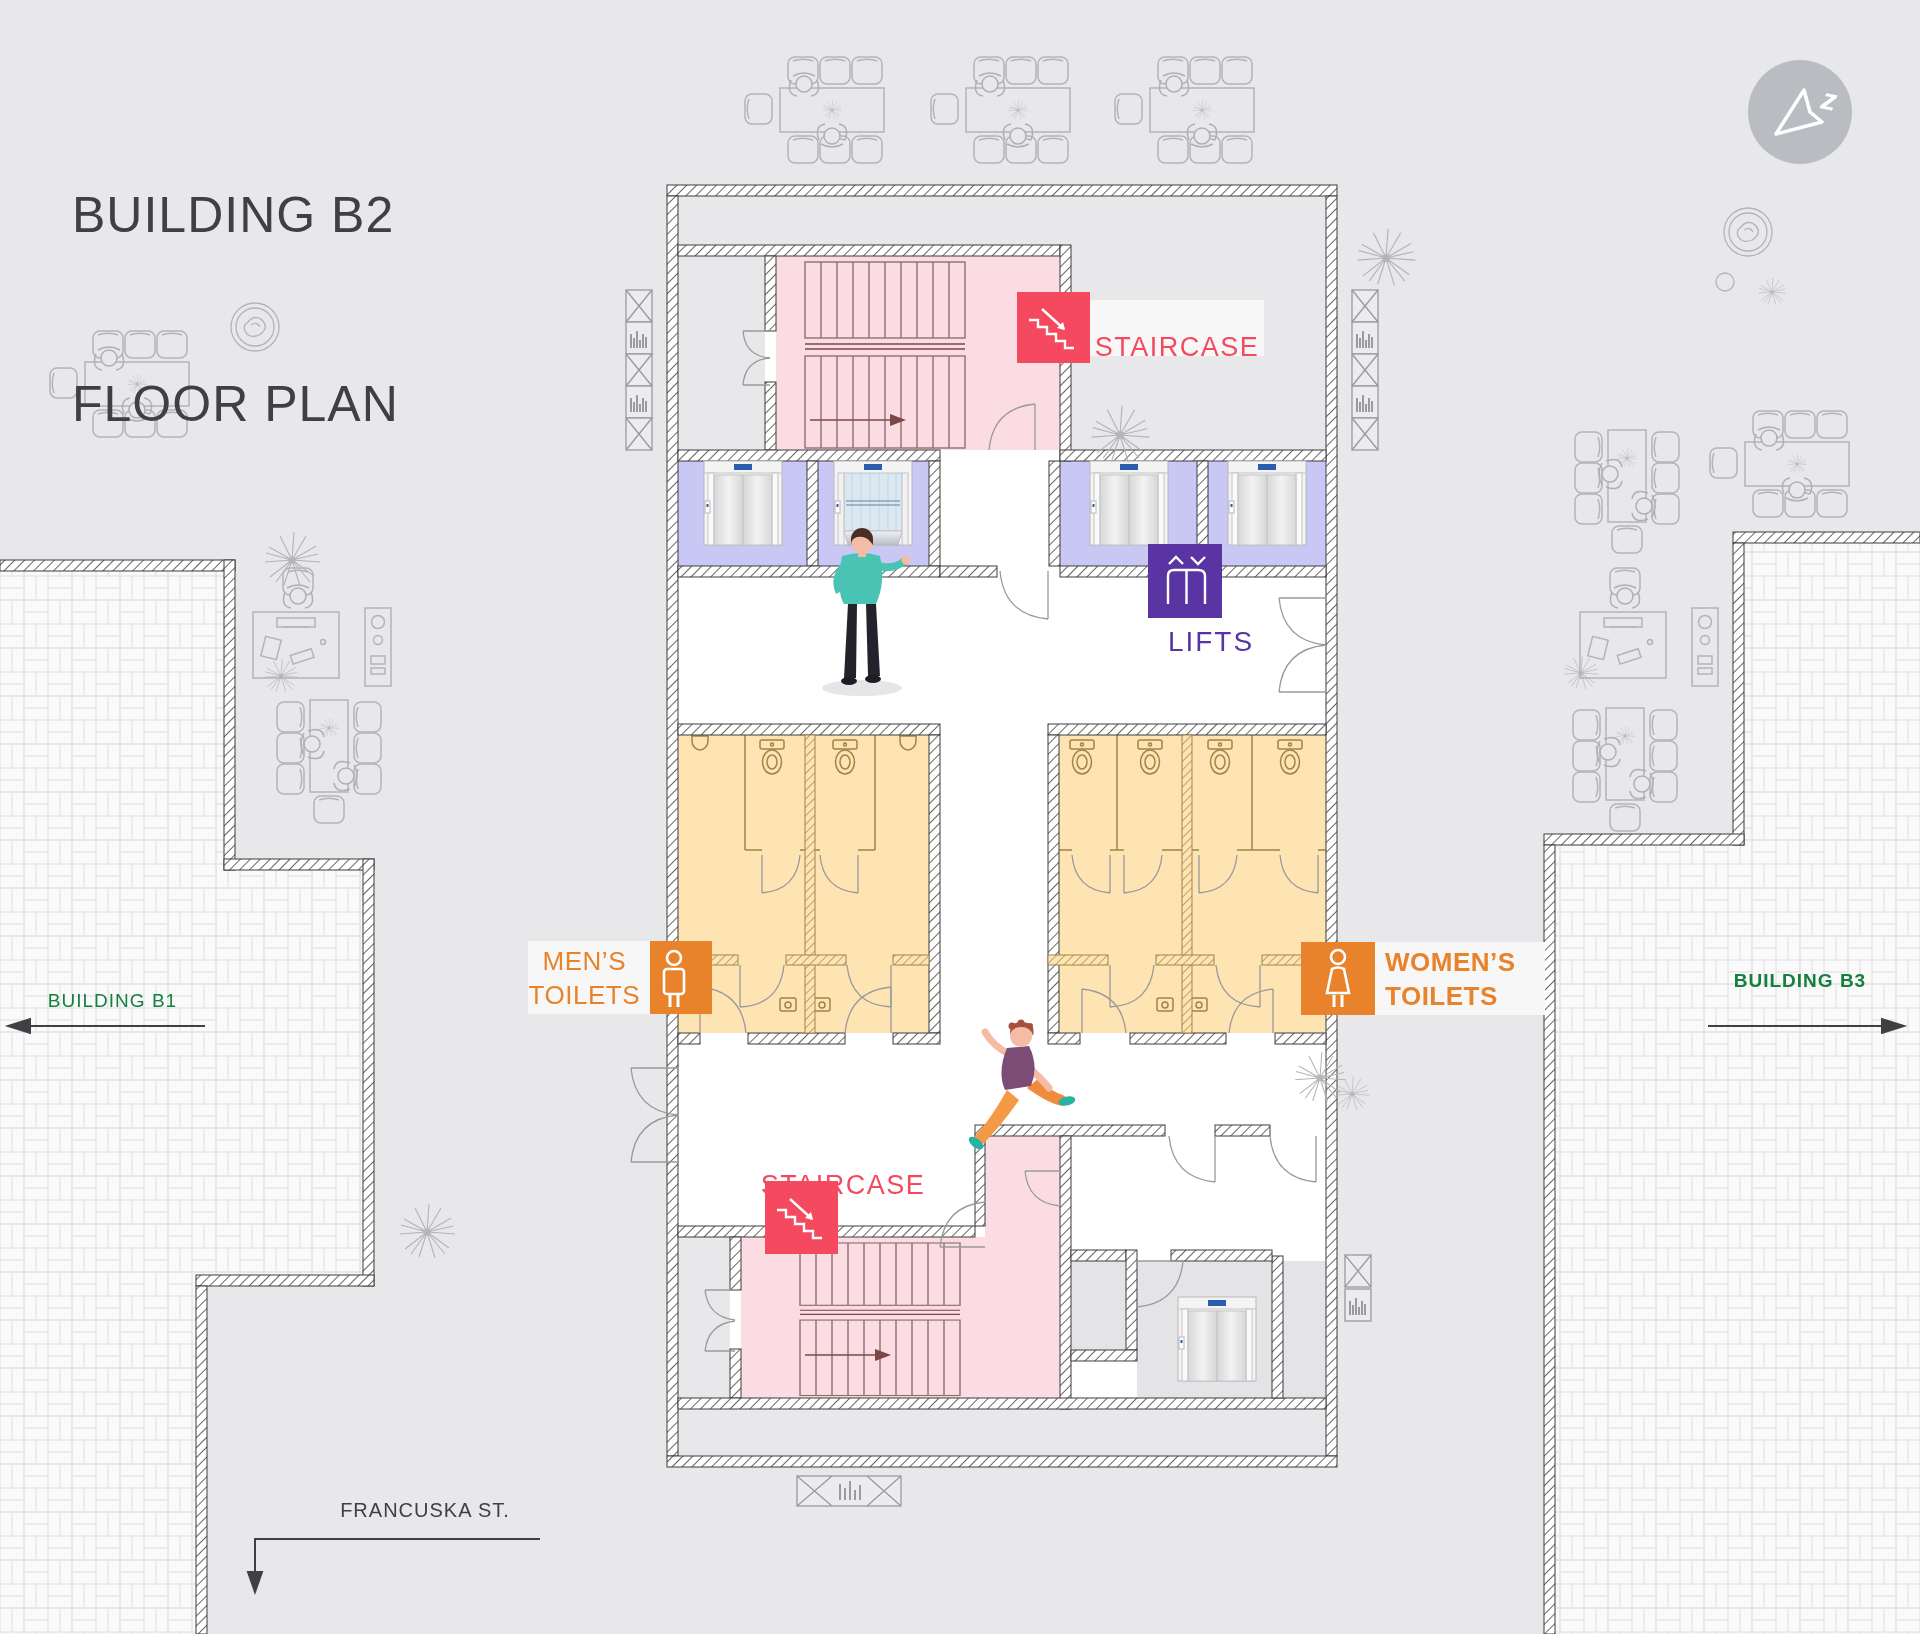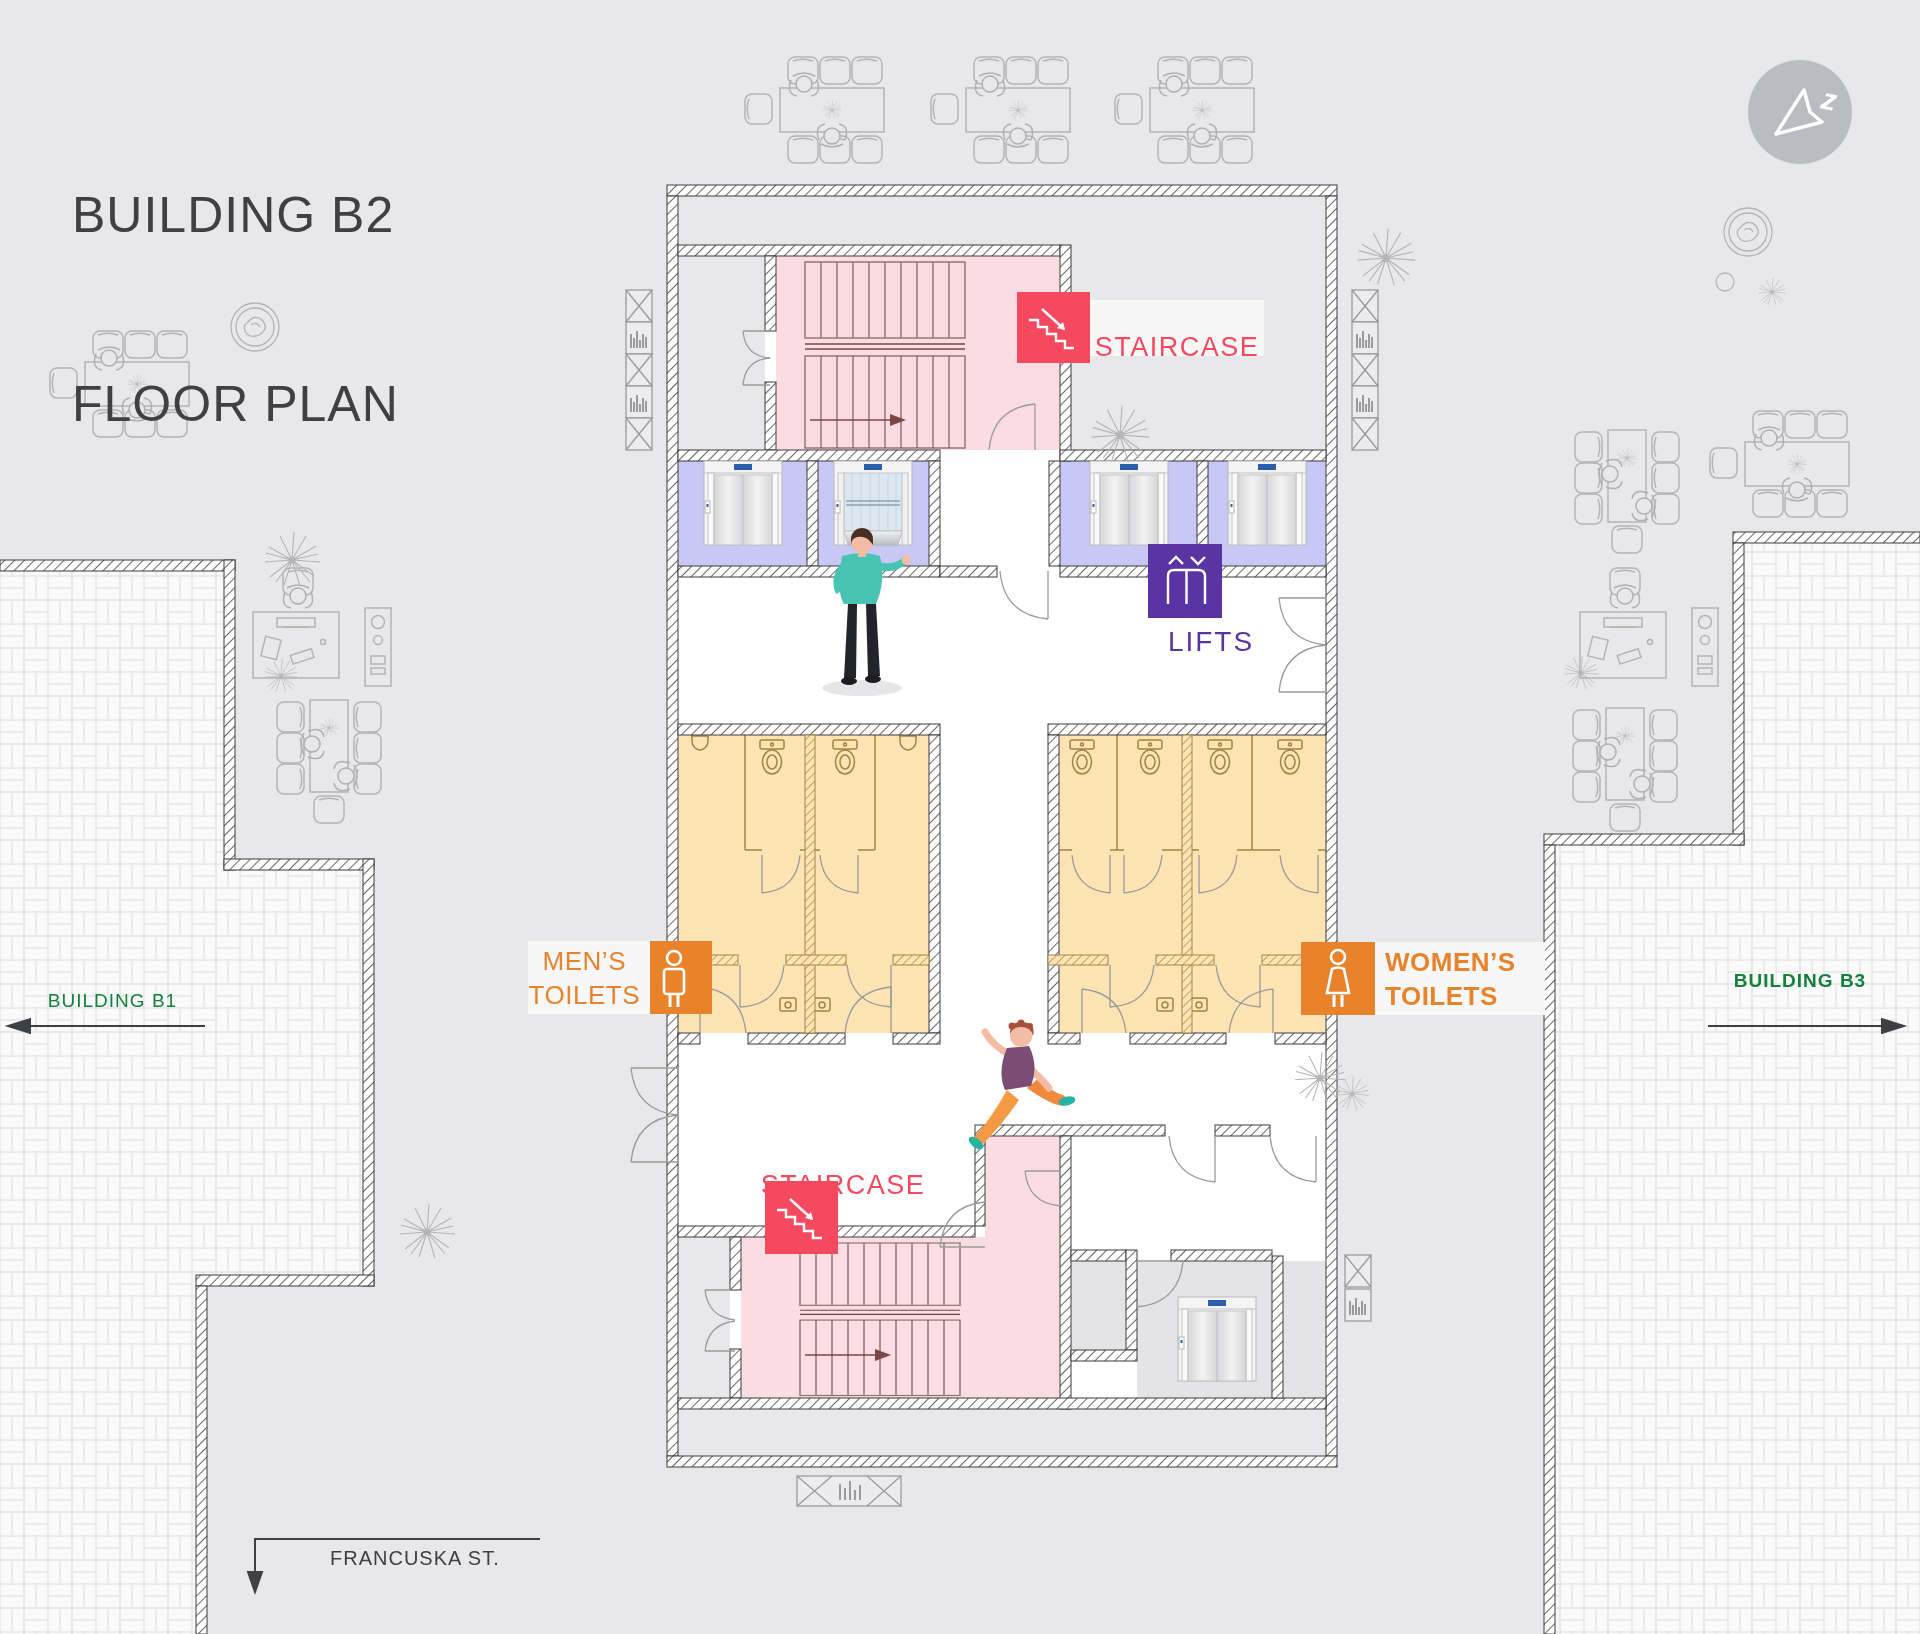--- a/index.html
+++ b/index.html
@@ -12,21 +12,21 @@
   .red-text{color:#f4495e;font-size:27px;letter-spacing:1.5px;margin-top:39px;}
   .staircase-top-box{left:1090px;top:300px;width:174px;height:56px;display:flex;align-items:center;justify-content:center;}
   .staircase-bottom{left:738px;top:1131px;width:210px;text-align:center;}
   .lifts-text{left:1144px;top:626px;width:134px;text-align:center;color:#5a34a2;font-size:28px;letter-spacing:2px;}
   .orange-text{color:#e8832c;font-size:26px;line-height:34px;letter-spacing:0.5px;}
   .mens-box{left:500px;top:941px;width:122px;height:73px;display:flex;align-items:center;justify-content:flex-end;text-align:center;padding-right:10px;box-sizing:border-box;margin-left:28px;}
   .womens-box{left:1375px;top:942px;width:170px;height:73px;display:flex;align-items:center;justify-content:flex-start;text-align:left;padding-left:10px;box-sizing:border-box;font-weight:bold;}
   .wayfind{font-size:19px;letter-spacing:1px;color:#15803d;text-align:center;}
   .b1{left:15px;top:990px;width:195px;}
   .b3{left:1700px;top:970px;width:200px;font-weight:bold;}
-  .street{left:330px;top:1499px;width:190px;font-size:20px;letter-spacing:1px;color:#3f4043;text-align:left;margin-top:48px;}
+  .street{left:330px;top:1499px;width:190px;font-size:20px;letter-spacing:1px;color:#3f4043;text-align:center;}
 </style>
 </head>
 <body>
 
 <div class="stage">
 <svg width="1920" height="1634" viewBox="0 0 1920 1634">
   <defs>
     <pattern id="hatch" width="7" height="7" patternUnits="userSpaceOnUse" patternTransform="rotate(45)">
       <rect width="7" height="7" fill="#ffffff"></rect>
       <line x1="0" y1="0" x2="0" y2="7" stroke="#3d3d3f" stroke-width="1.6"></line>

